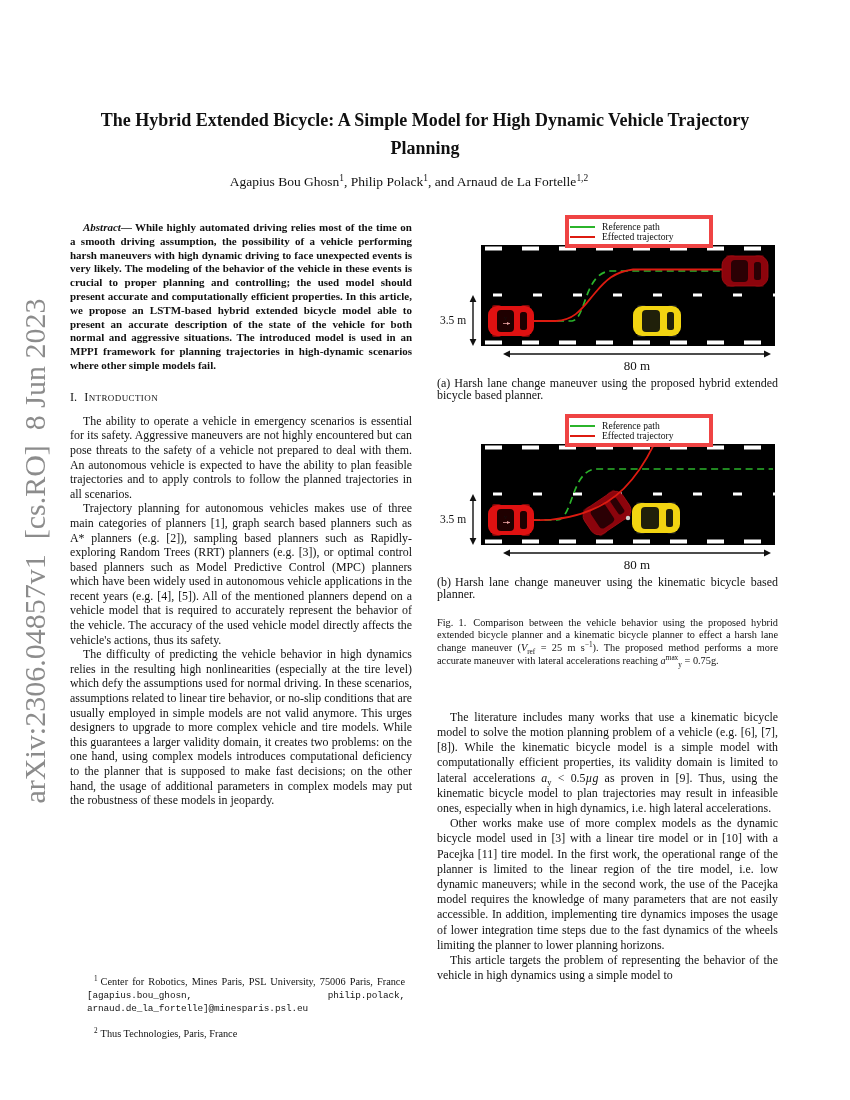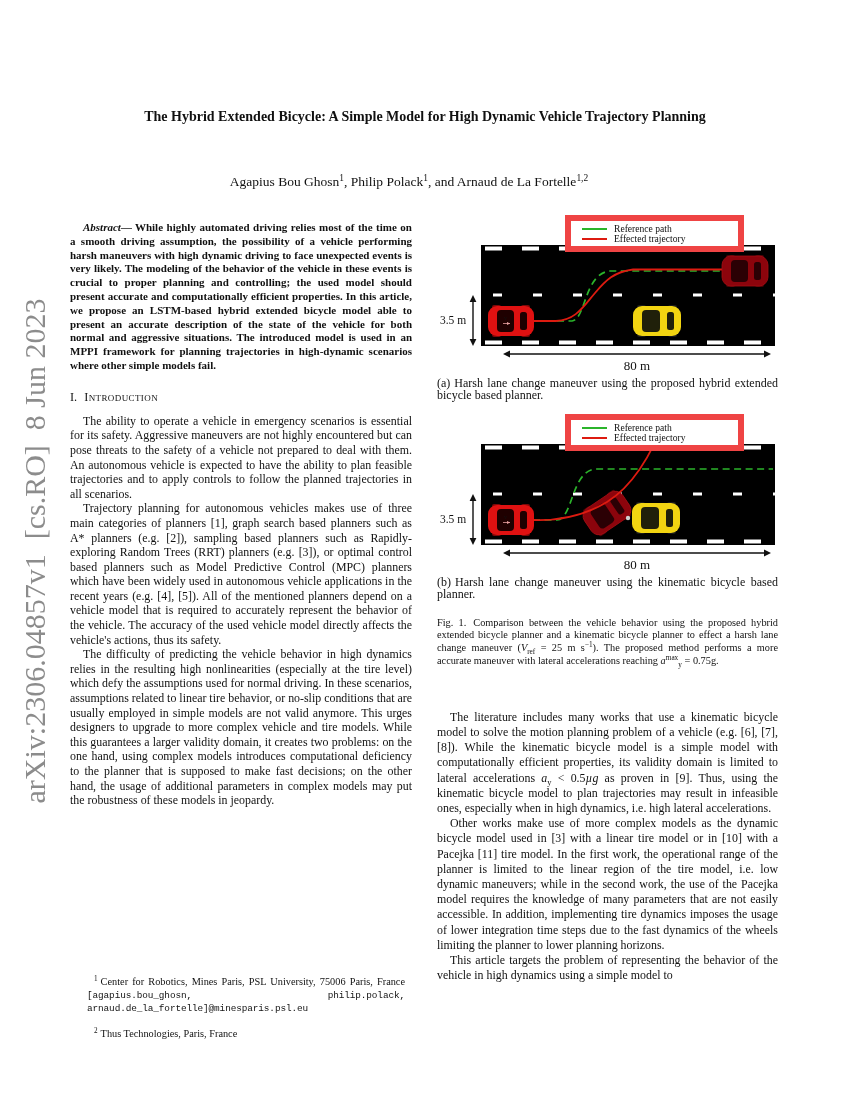--- a/index.html
+++ b/index.html
@@ -1,43 +1,43 @@
 <!DOCTYPE html>
 <html><head>
 <meta charset="utf-8">
 <style>
   html,body{margin:0;padding:0;background:#e8e8e8}
   .page{position:relative;width:850px;height:1100px;background:#ffffff;margin:0 auto;
         font-family:"Liberation Serif","DejaVu Serif",serif;color:#111;overflow:hidden}
   .arxiv{position:absolute;left:-265px;top:531px;width:600px;height:40px;line-height:40px;
          text-align:center;transform:rotate(-90deg);font-size:30px;color:#8c8c8c;white-space:pre}
   .title{position:absolute;left:85px;top:94px;width:680px;text-align:center;
-         font-size:14px;font-weight:bold;line-height:28px}
+         font-size:18px;font-weight:bold;line-height:28px}
   .authors{position:absolute;left:59px;top:174px;width:700px;text-align:center;font-size:13.5px}
   .authors sup{font-size:70%}
   .col-left{position:absolute;left:70px;top:221px;width:342px}
   .col-right{position:absolute;left:437px;top:215px;width:341px}
   .abstract{font-weight:bold;font-size:11px;line-height:13.8px;text-align:justify;text-indent:13px;margin:0}
   .abslabel{margin-right:3px}
   .sec{margin:17px 0 9px;text-align:left;font-size:12.3px;font-weight:normal}
   .sec .num{margin-right:7px}
   .sc{font-variant:small-caps;letter-spacing:.4px}
   .bodyp{margin:0;font-size:11.9px;line-height:14.6px;text-align:justify;text-indent:13px}
   .rcolp{line-height:15.2px}
   .rpars{margin-top:42px}
   .footnotes{position:absolute;left:75px;top:964px;width:342px}
   .fnote{margin:12px;font-size:10.3px;line-height:12.7px;text-align:justify}
   .fnote sup{margin:0 3px 0 7px;font-size:70%}
   sub,sup{font-size:71%;line-height:0}
   .mono{font-family:"Liberation Mono","DejaVu Sans Mono",monospace;font-size:9.4px;letter-spacing:-.1px}
   .figure{position:relative;height:158px;margin:0}
   .fig-b{margin-top:12px}
   .figsvg{position:absolute;left:0;top:0;width:341px;height:158px;display:block}
-  .legend{position:absolute;left:128px;top:0;width:179px;box-sizing:border-box;border:6px solid #ef4444;
-          background:#fff;padding:3px 4px 2px 11px;z-index:2}
+  .legend{position:absolute;left:128px;top:0;width:148px;box-sizing:border-box;border:4px solid #ef4444;
+          background:#fff;padding:3px 4px 2px 1px;z-index:2}
   .lrow{display:flex;align-items:center;height:10px}
   .lswatch{width:25px;height:2px;margin-right:7px;flex:none}
   .lref{background:#2bb42b}
   .leff{background:#dd1b10}
   .llabel{font-size:9.6px;line-height:10px;white-space:nowrap}
   .subcap{margin:4px 0 0;font-size:12px;line-height:12.4px;text-align:justify}
   .subcap .tag{margin-right:4px}
   .figcap{margin:16px 0 0;font-size:10.3px;line-height:12.8px;text-align:justify}
   .figcap-label{margin-right:7px}
   svg text{font-family:"Liberation Serif","DejaVu Serif",serif;fill:#111}

